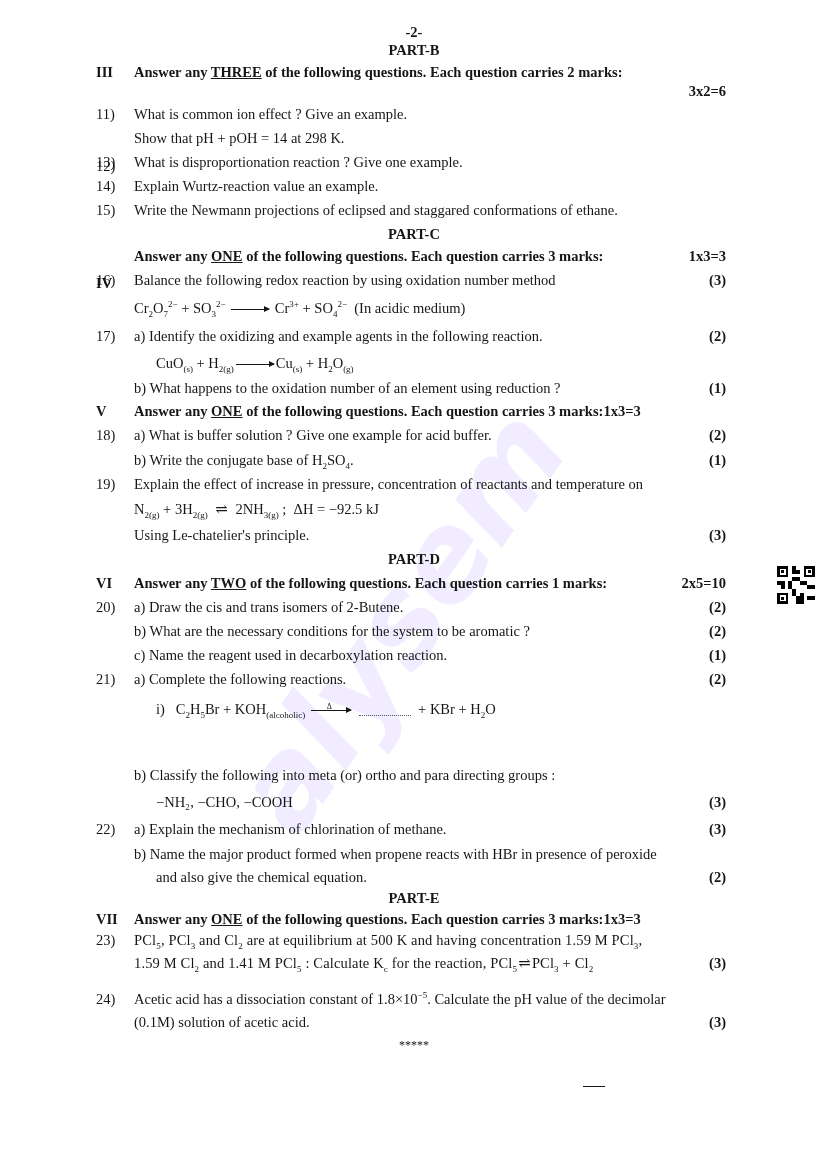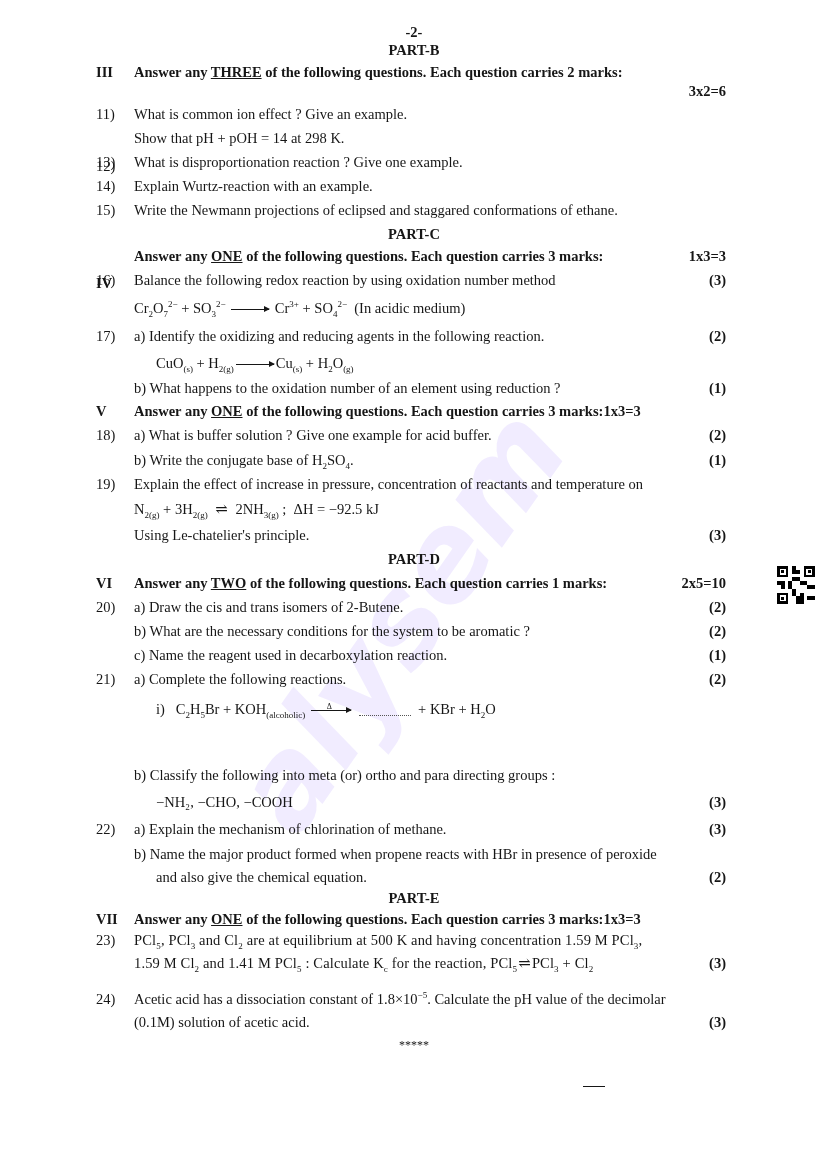--- a/index.html
+++ b/index.html
@@ -44,38 +44,38 @@
   </div>
   <div class="marks" style="top:82px;">3x2=6</div>
 
   <div class="num" style="top:105px;">11)</div>
   <div class="txt" style="top:105px;">What is common ion effect ? Give an example.</div>
   <div class="num" style="top:129px;margin-top:28px;">12)</div>
   <div class="txt" style="top:129px;">Show that pH + pOH = 14 at 298 K.</div>
   <div class="num" style="top:153px;">13)</div>
   <div class="txt" style="top:153px;">What is disproportionation reaction ? Give one example.</div>
   <div class="num" style="top:177px;">14)</div>
-  <div class="txt" style="top:177px;">Explain Wurtz-reaction with an example.</div>
+  <div class="txt" style="top:177px;">Explain Wurtz-reaction value an example.</div>
   <div class="num" style="top:201px;">15)</div>
   <div class="txt" style="top:201px;">Write the Newmann projections of eclipsed and staggared conformations of ethane.</div>
 
   <div class="line center bold" style="top:225px;">PART-C</div>
   <div class="roman" style="top:247px;margin-top:27px;">IV</div>
   <div class="txt bold" style="top:247px;">
     <span>Answer any </span><span class="u">ONE</span><span> of the following questions. Each question carries 3 marks:</span>
   </div>
   <div class="marks" style="top:247px;">1x3=3</div>
 
   <div class="num" style="top:271px;">16)</div>
   <div class="txt" style="top:271px;">Balance the following redox reaction by using oxidation number method</div>
   <div class="marks" style="top:271px;">(3)</div>
   <div class="eq" style="left:134px; top:299px;">Cr<sub>2</sub>O<sub>7</sub><sup>2−</sup> + SO<sub>3</sub><sup>2−</sup> <span class="arrow"></span> Cr<sup>3+</sup> + SO<sub>4</sub><sup>2−</sup> &nbsp;<span>(In acidic medium)</span></div>
 
   <div class="num" style="top:327px;">17)</div>
-  <div class="txt" style="top:327px;">a)  Identify the oxidizing and reducing agents in the following reaction.</div>
+  <div class="txt" style="top:327px;">a)  Identify the oxidizing and example agents in the following reaction.</div>
   <div class="marks" style="top:327px;">(2)</div>
   <div class="eq" style="left:156px; top:354px;">CuO<sub>(s)</sub> + H<sub>2(g)</sub><span class="arrow"></span>Cu<sub>(s)</sub> + H<sub>2</sub>O<sub>(g)</sub></div>
   <div class="txt" style="top:379px;">b)  What happens to the oxidation number of an element using reduction ?</div>
   <div class="marks" style="top:379px;">(1)</div>
 
   <div class="roman" style="top:402px;">V</div>
   <div class="txt bold" style="top:402px;">
     <span>Answer any </span><span class="u">ONE</span><span> of the following questions. Each question carries 3 marks:</span><span>1x3=3</span>
   </div>
 

